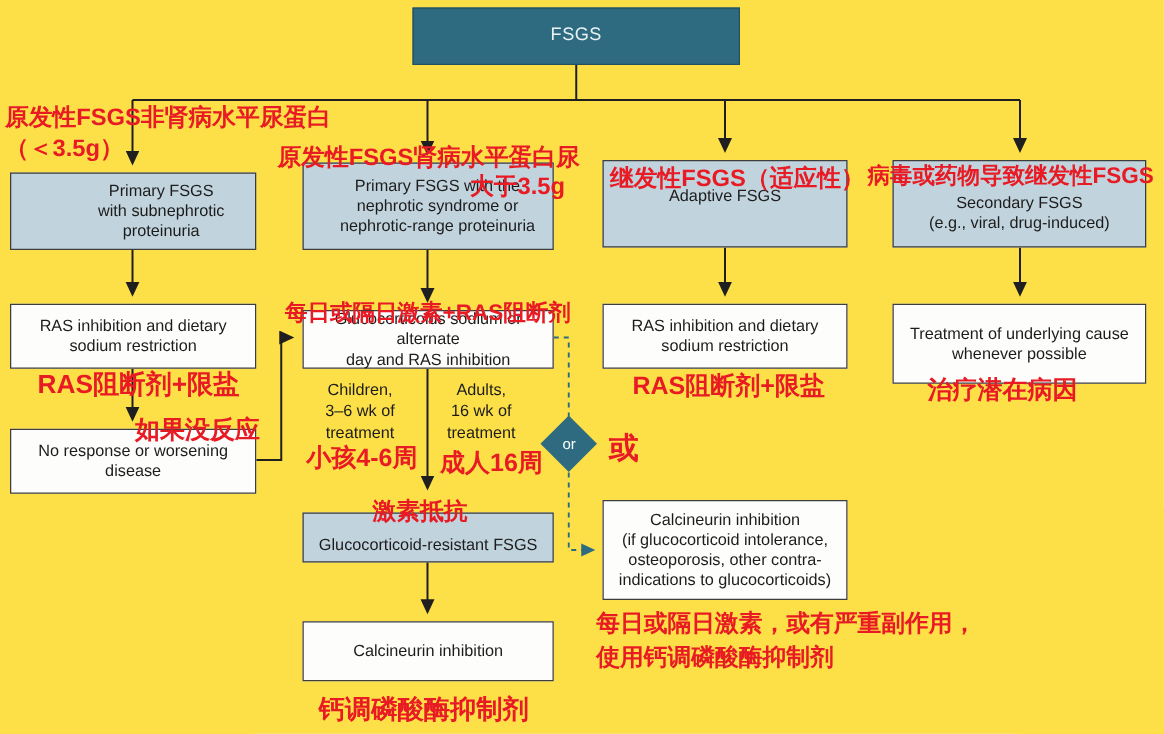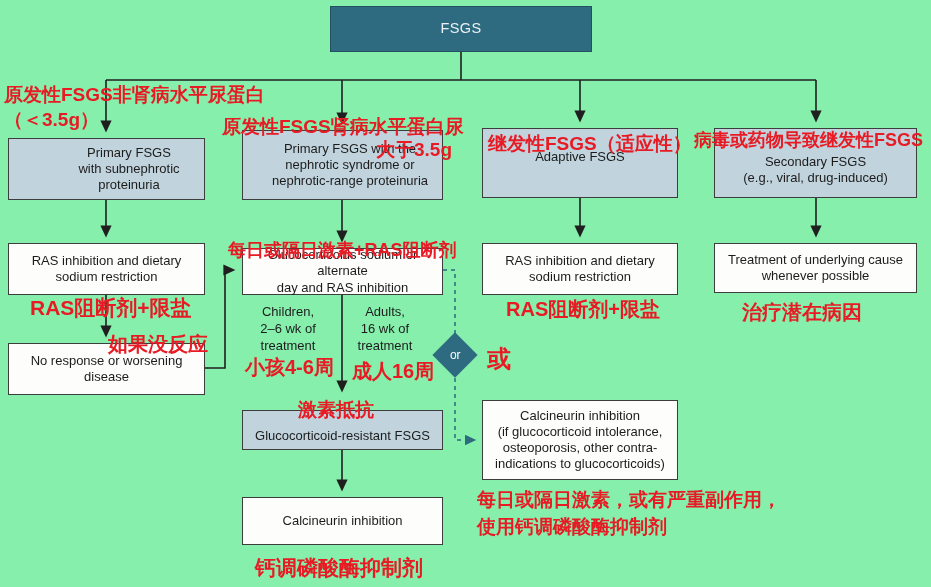--- a/index.html
+++ b/index.html
@@ -1,19 +1,19 @@
 <!DOCTYPE html>
 <html><head>
 <meta charset="utf-8">
 <style>
   html,body { margin:0; padding:0; }
   body { background:#f7f5f2; font-family:"Liberation Sans", sans-serif; }
   .canvas {
     position:relative; width:931px; height:587px;
-    background:#86efac; overflow:hidden;
+    background:#fde047; overflow:hidden;
   }
   svg.connectors { position:absolute; left:0; top:0; }
   .box {
     position:absolute; box-sizing:border-box;
     border:1.7px solid #3d3d3d;
     display:flex; align-items:center; justify-content:center;
     text-align:center; font-size:13px; color:#1c1c1c;
     line-height:1.24; white-space:pre-line;
   }
   .box.blue  { background:#c1d3dd; }
@@ -88,40 +88,40 @@
   <div class="box white" style="left:8px; top:243px; width:197px; height:52px;">RAS inhibition and dietary
 sodium restriction</div>
 
   <div class="box white" style="left:8px; top:343px; width:197px; height:52px;">No response or worsening
 disease</div>
 
   <div class="box white" style="left:242px; top:248px; width:201px; height:47px;">Glucocorticoids sodium or alternate
 day and RAS inhibition</div>
 
   <div class="branch-label" style="left:243px; top:304px;">Children,
-2–6 wk of
+3–6 wk of
 treatment</div>
 
   <div class="branch-label" style="left:340px; top:304px;">Adults,
 16 wk of
 treatment</div>
 
   <div class="box blue" style="left:242px; top:398px; width:201px; height:40px; align-items:flex-end; padding-bottom:5px;margin-top:12px;">Glucocorticoid-resistant FSGS</div>
 
   <div class="box white" style="left:242px; top:497px; width:201px; height:48px;">Calcineurin inhibition</div>
 
   <div class="box white" style="left:482px; top:243px; width:196px; height:52px;">RAS inhibition and dietary
 sodium restriction</div>
 
   <div class="box white" style="left:482px; top:400px; width:196px; height:80px;">Calcineurin inhibition
 (if glucocorticoid intolerance,
 osteoporosis, other contra-
 indications to glucocorticoids)</div>
 
-  <div class="box white" style="left:714px; top:243px; width:203px; height:50px;">Treatment of underlying cause
+  <div class="box white" style="left:714px; top:243px; width:203px; height:64px;">Treatment of underlying cause
 whenever possible</div>
 
   <div class="diamond">
     <span>or</span>
   </div>
 
   <div class="annotation" style="left:4px; top:82px; font-size:19px;">原发性FSGS非肾病水平尿蛋白
 （＜3.5g）</div>
 
   <div class="annotation" style="left:222px; top:114px; font-size:19px;">原发性FSGS肾病水平蛋白尿</div>

